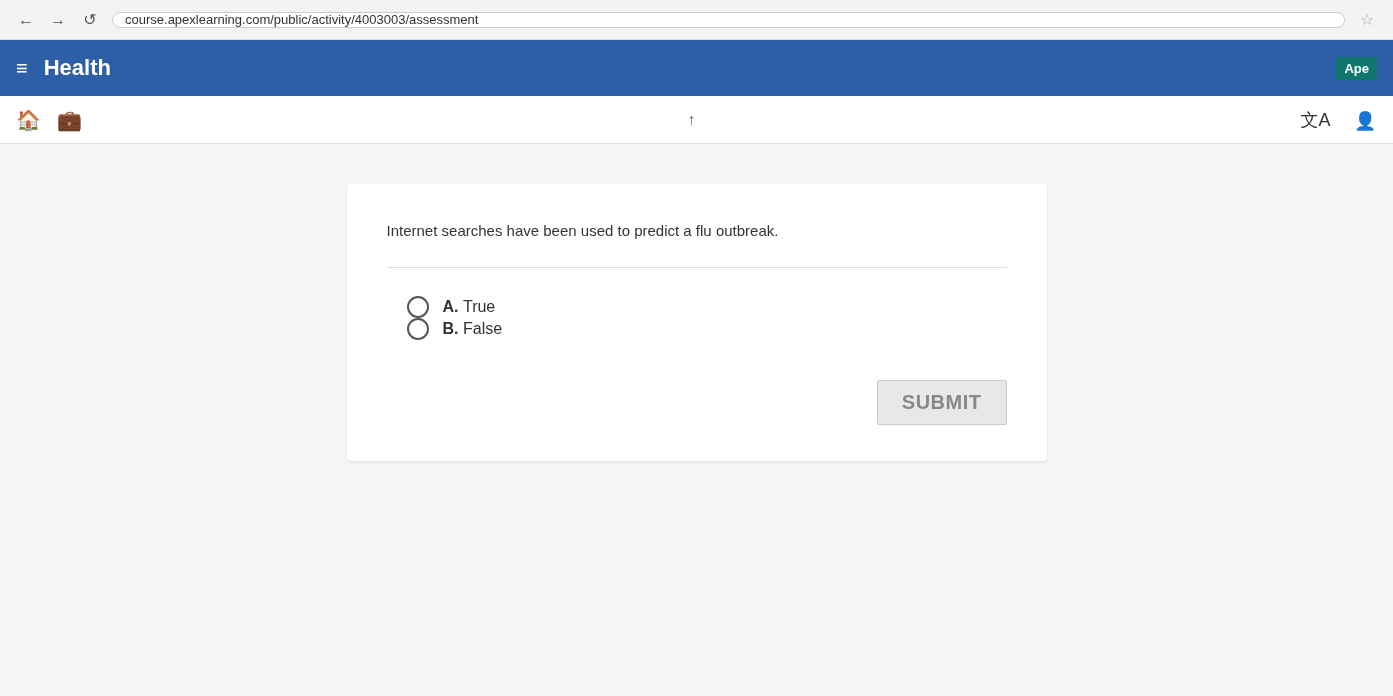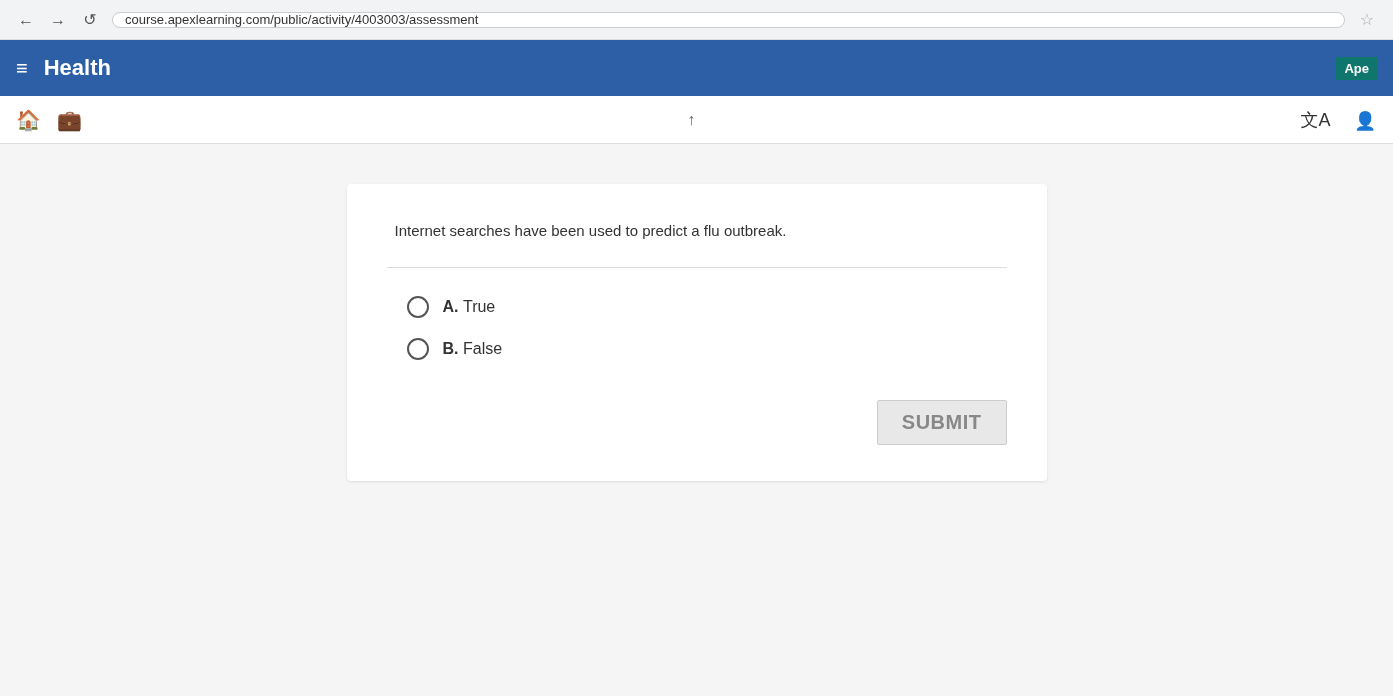--- a/index.html
+++ b/index.html
@@ -157,33 +157,31 @@
       font-weight: bold;
       color: #222;
       margin-bottom: 16px;
     }
 
     .question-text {
       font-size: 15px;
       color: #333;
       margin-bottom: 24px;
       line-height: 1.5;
-      margin-left: 8px;
     }
 
     .divider {
       border: none;
       border-top: 1px solid #ddd;
       margin-bottom: 28px;
     }
 
     .answer-options {
       display: flex;
       flex-direction: column;
-      gap: 20px;
       padding-left: 20px;
       margin-bottom: 40px;
     }
 
     .answer-option {
       display: flex;
       align-items: center;
       gap: 14px;
       cursor: pointer;
     }

